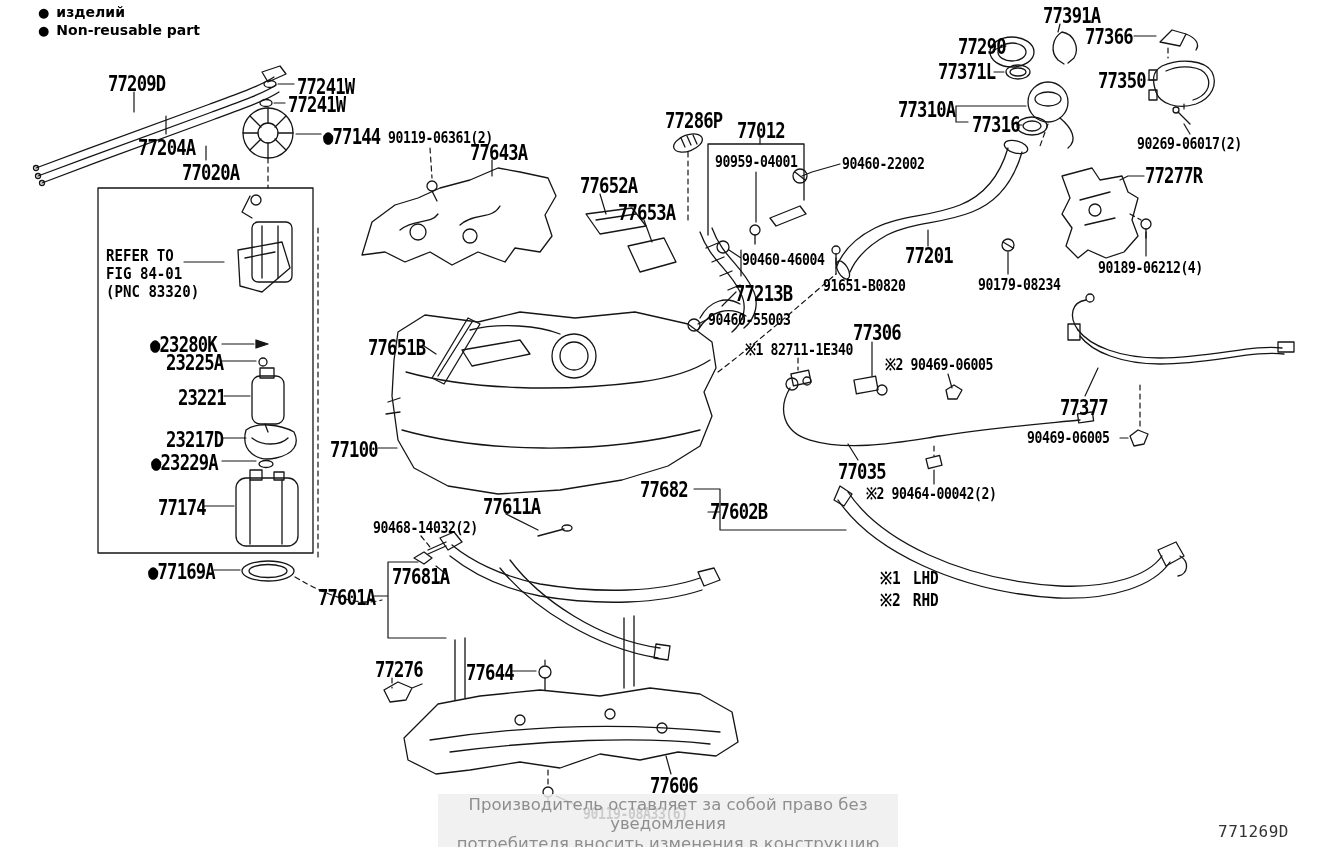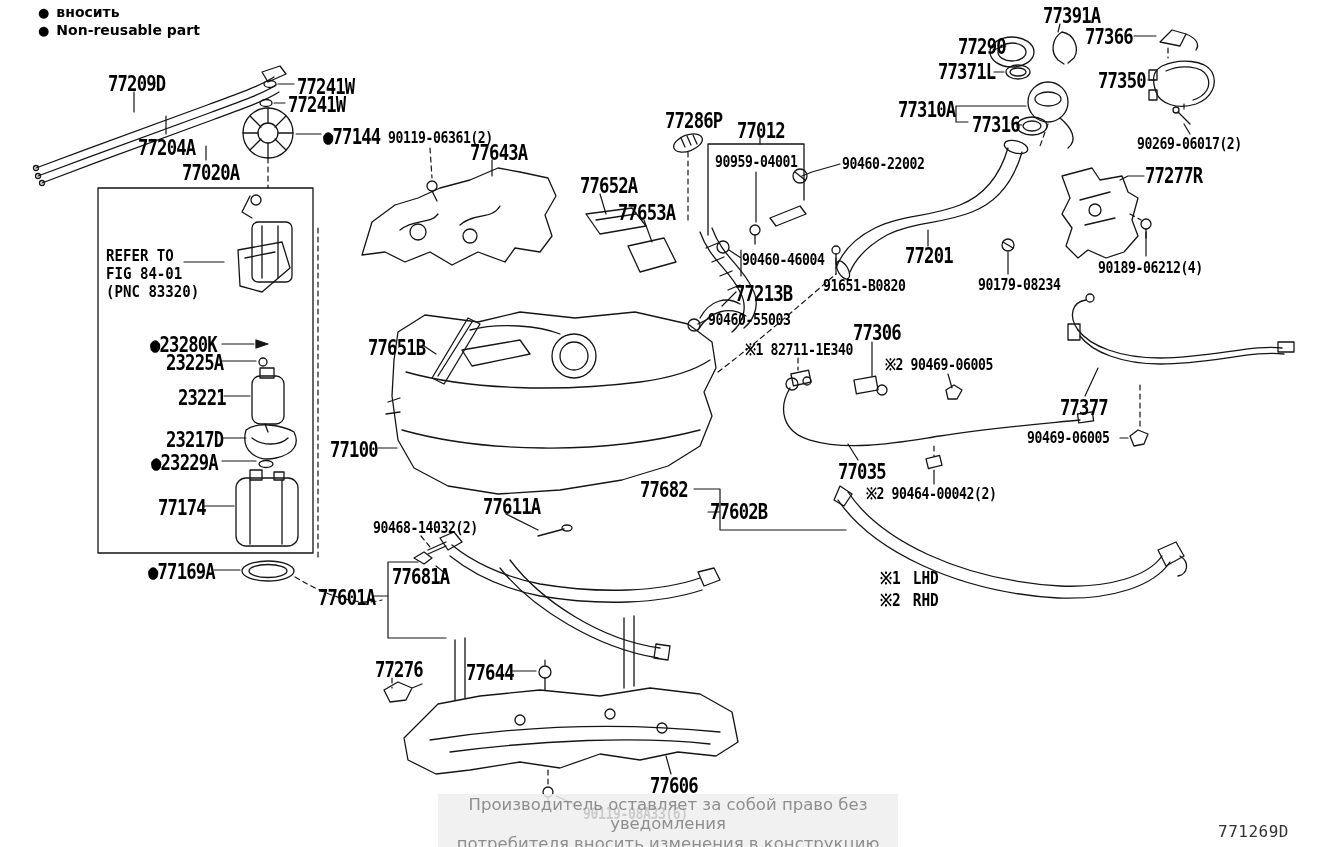--- a/index.html
+++ b/index.html
@@ -253,21 +253,21 @@
         <path d="M1048,124 L1040,146 M1168,48 V58 M1184,104 V112 M1130,214 L1141,220"></path>
         <path d="M1140,385 V428 M934,446 V456 M798,358 V370 M421,536 L430,547"></path>
         <path d="M392,678 V688 M548,770 V788 M545,660 V668"></path>
       </g>
     </g>
   </svg>
 
   <div class="legend">
     <div class="row">
       <span class="dot">●</span>
-      <span>вносить</span>
+      <span>изделий</span>
     </div>
     <div class="row">
       <span class="dot">●</span>
       <span>Non-reusable part</span>
     </div>
   </div>
 
   <div class="refline" style="left:106px;top:248px">REFER TO</div>
   <div class="refline" style="left:106px;top:266px">FIG 84-01</div>
   <div class="refline" style="left:106px;top:284px">(PNC 83320)</div>

